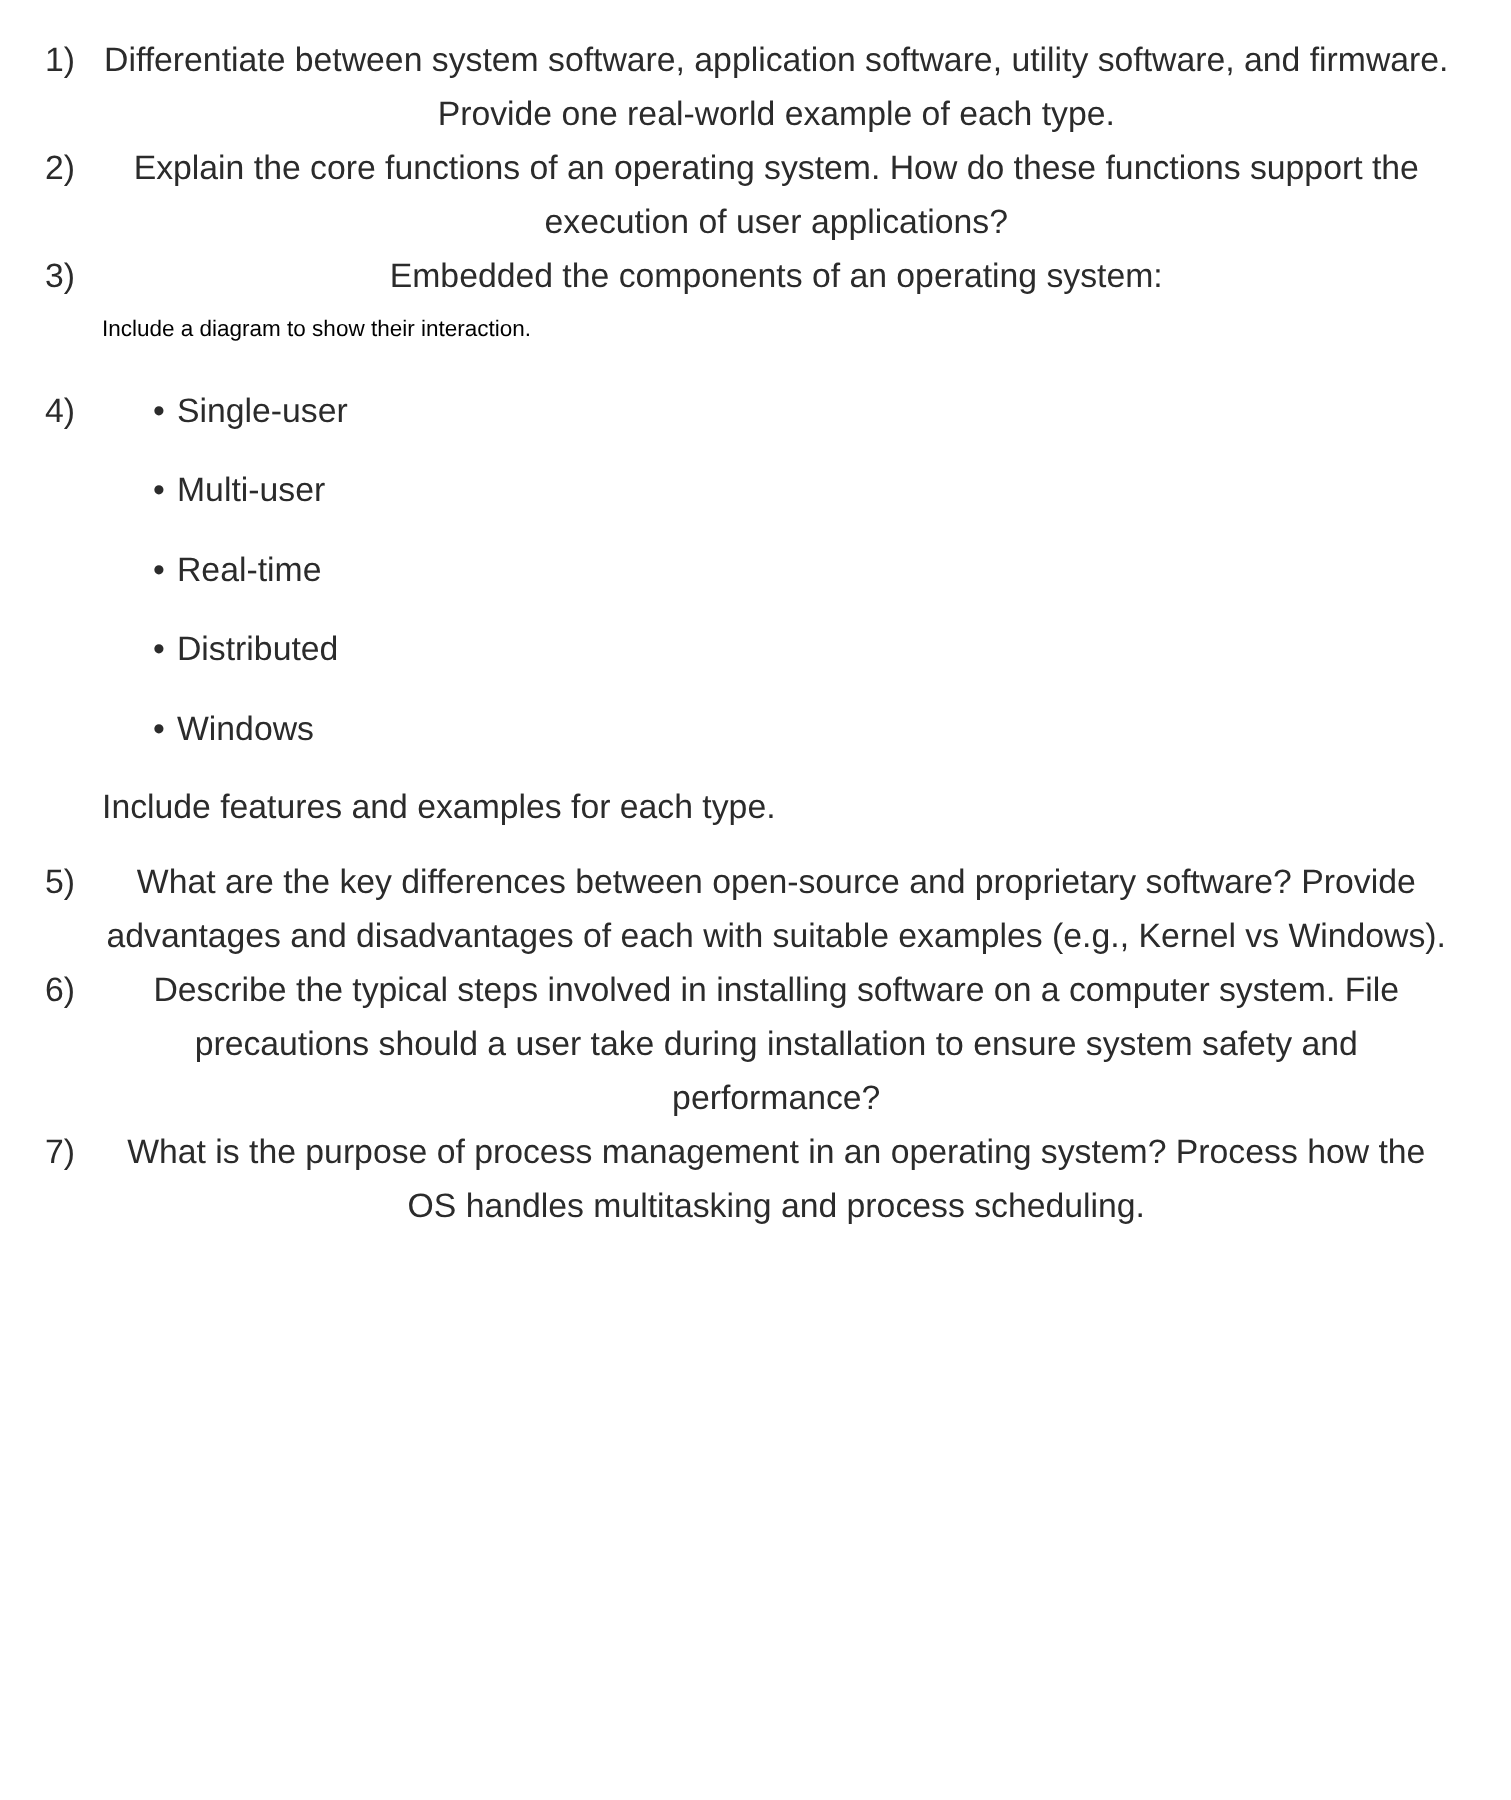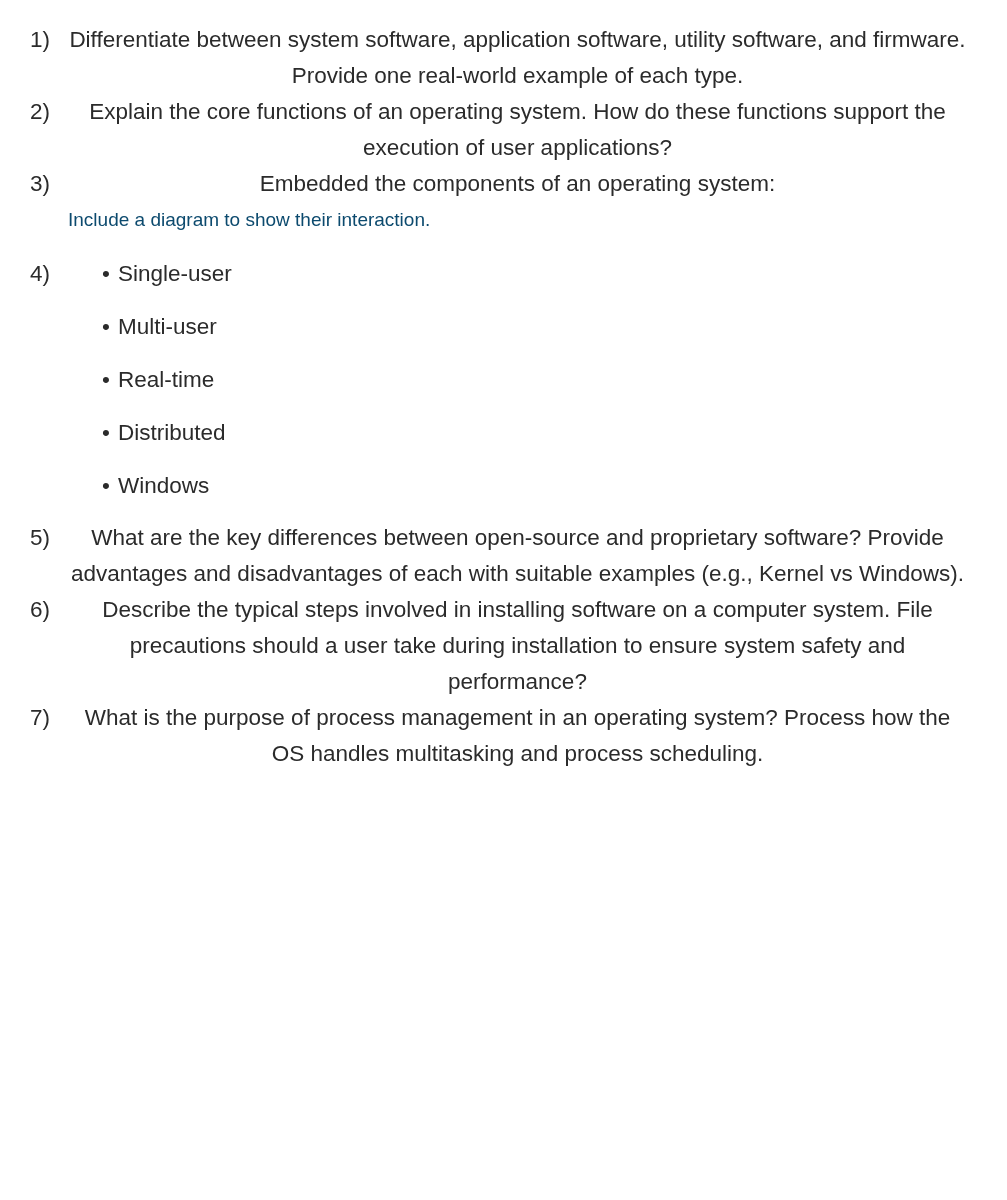--- a/index.html
+++ b/index.html
@@ -64,23 +64,23 @@
   }
 
   .sub-item {
     font-size: 22.5px;
     line-height: 36px;
     color: #2b2b2b;
   }
 
   
   .note-line {
-    font-size: 19px;
+    font-size: 15px;
     line-height: 36px;
-    color: #0c4a6e;
+    color: #000000;
   }
 
   
   .bullet-list {
     list-style: none;
     margin: 18px 0 16px 0;
     padding: 0;
   }
 
   .bullet-item {
@@ -152,20 +152,21 @@
         </li>
         <li class="bullet-item">
           <span class="bullet-dot">•</span>
           <span>Distributed</span>
         </li>
         <li class="bullet-item">
           <span class="bullet-dot">•</span>
           <span>Windows</span>
         </li>
       </ul>
+      <div class="note-spaced">Include features and examples for each type.</div>
     </li>
 
     <li class="question">
       <span class="q-marker">5)</span>
       <div class="q-text">What are the key differences between open-source and proprietary software? Provide advantages and disadvantages of each with suitable examples (e.g., Kernel vs Windows).</div>
     </li>
 
     <li class="question">
       <span class="q-marker">6)</span>
       <div class="q-text">Describe the typical steps involved in installing software on a computer system. File precautions should a user take during installation to ensure system safety and performance?</div>

